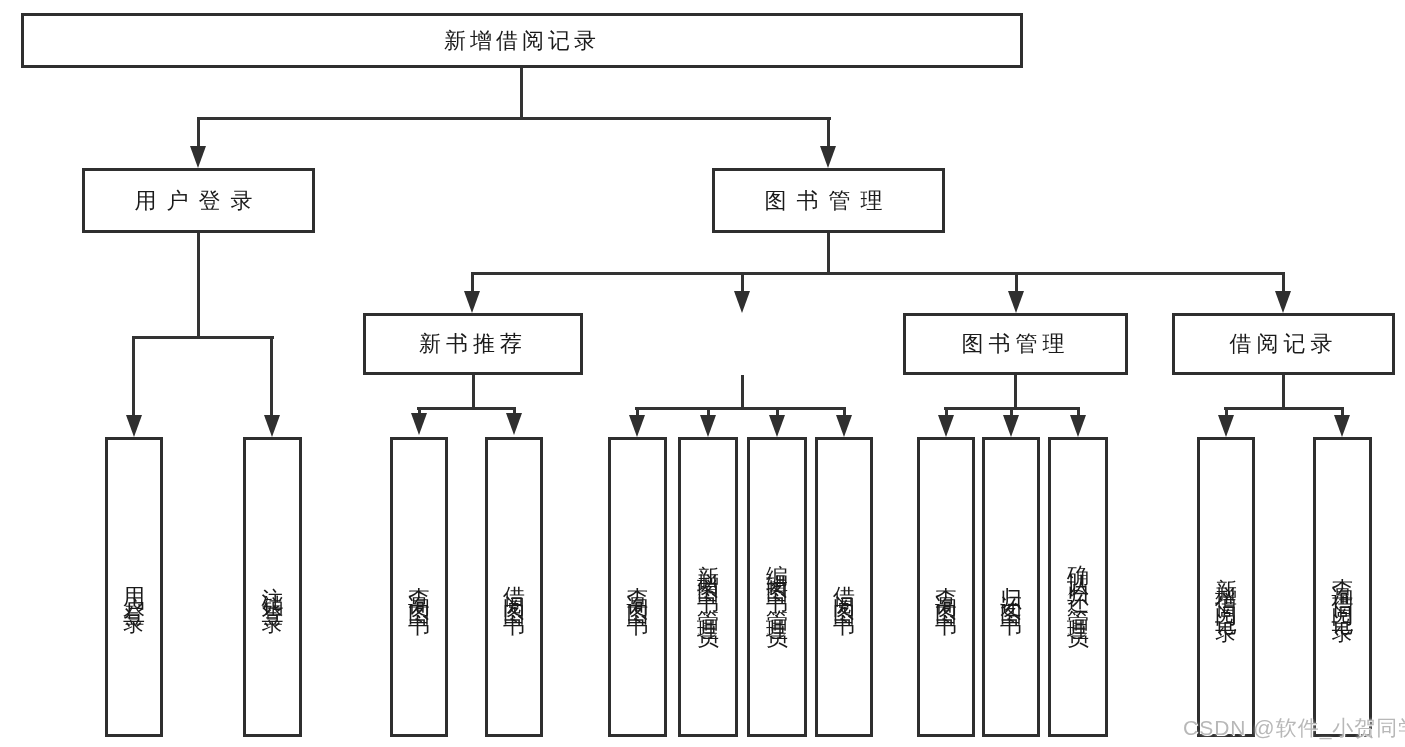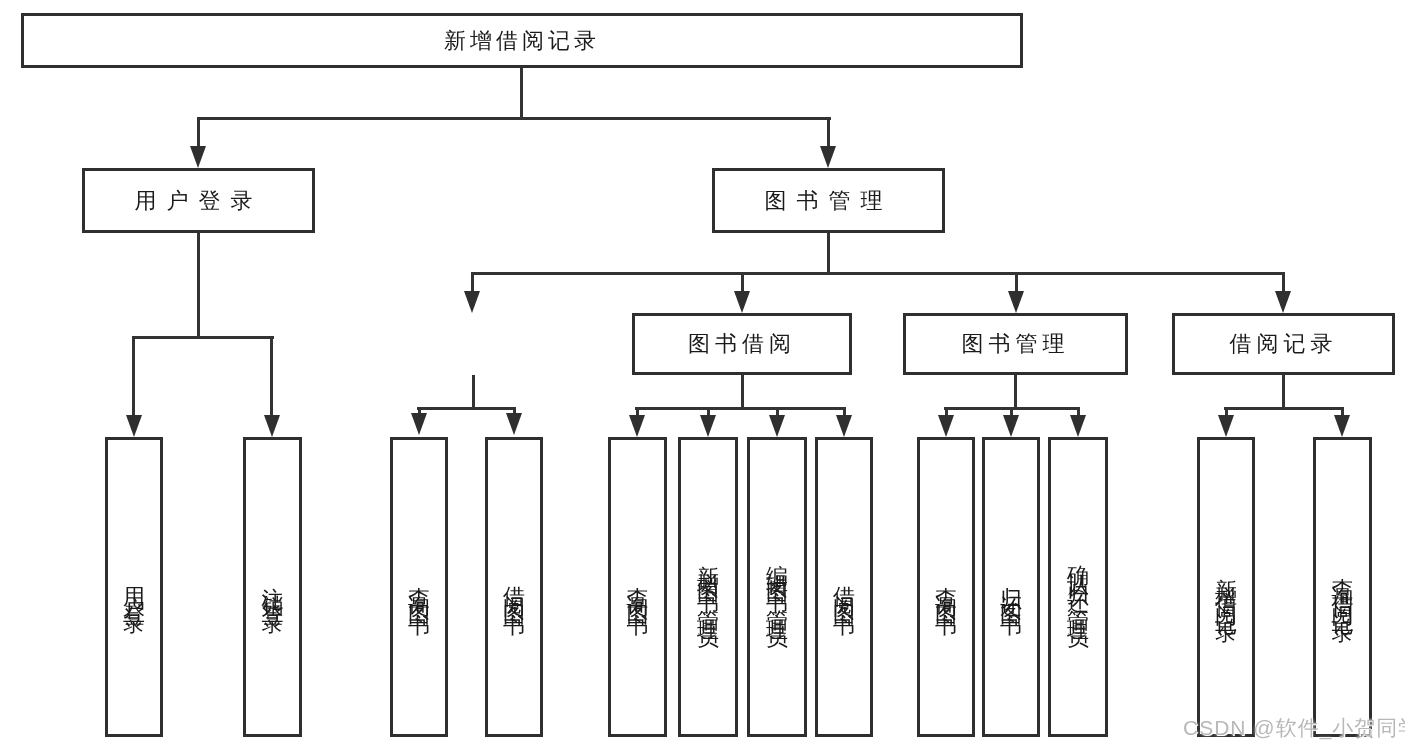--- a/index.html
+++ b/index.html
@@ -106,22 +106,22 @@
     <span>新增借阅记录</span>
   </div>
 
   <div class="node lv2" style="left:82px;top:168px;width:233px;height:65px;">
     <span>用户登录</span>
   </div>
   <div class="node lv2" style="left:712px;top:168px;width:233px;height:65px;">
     <span>图书管理</span>
   </div>
 
-  <div class="node lv3" style="left:632px;top:313px;width:220px;height:62px;">
-    <span>图书借阅</span>
+  <div class="node lv3" style="left:363px;top:313px;width:220px;height:62px;">
+    <span>新书推荐</span>
   </div>
   <div class="node lv3" style="left:903px;top:313px;width:225px;height:62px;">
     <span>图书管理</span>
   </div>
   <div class="node lv3" style="left:1172px;top:313px;width:223px;height:62px;">
     <span>借阅记录</span>
   </div>
 
   <div class="vnode" style="left:105px;top:437px;width:58px;height:300px;">
     <span>用户登录</span>

